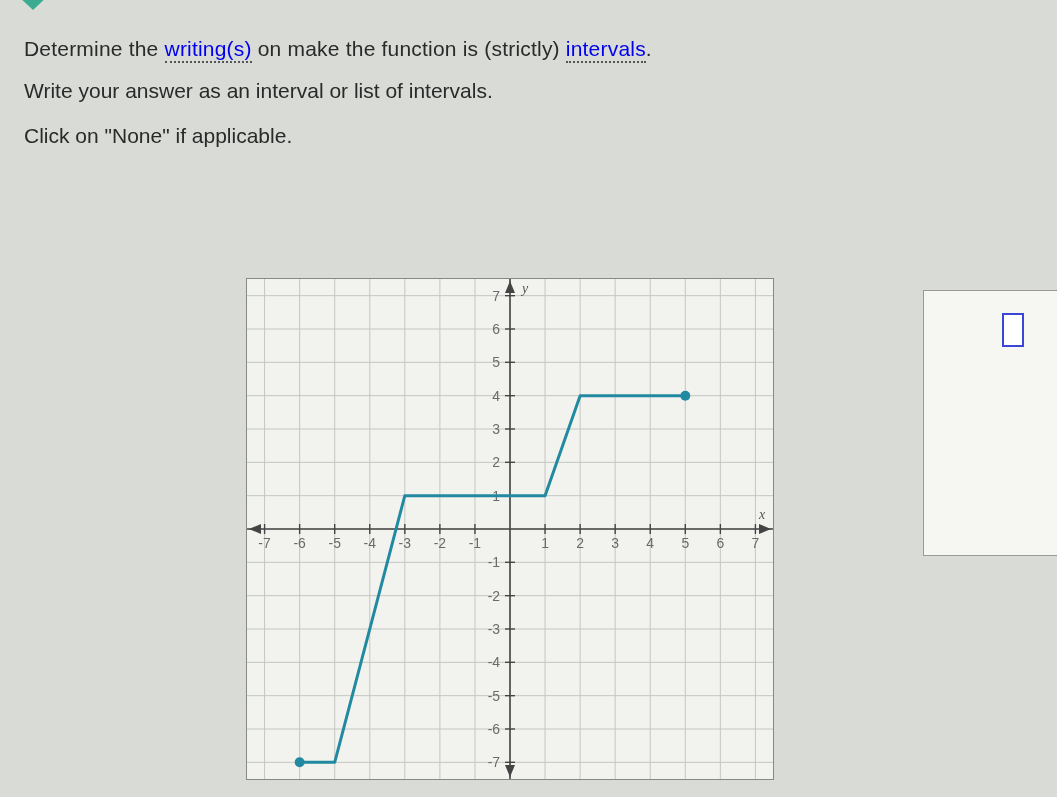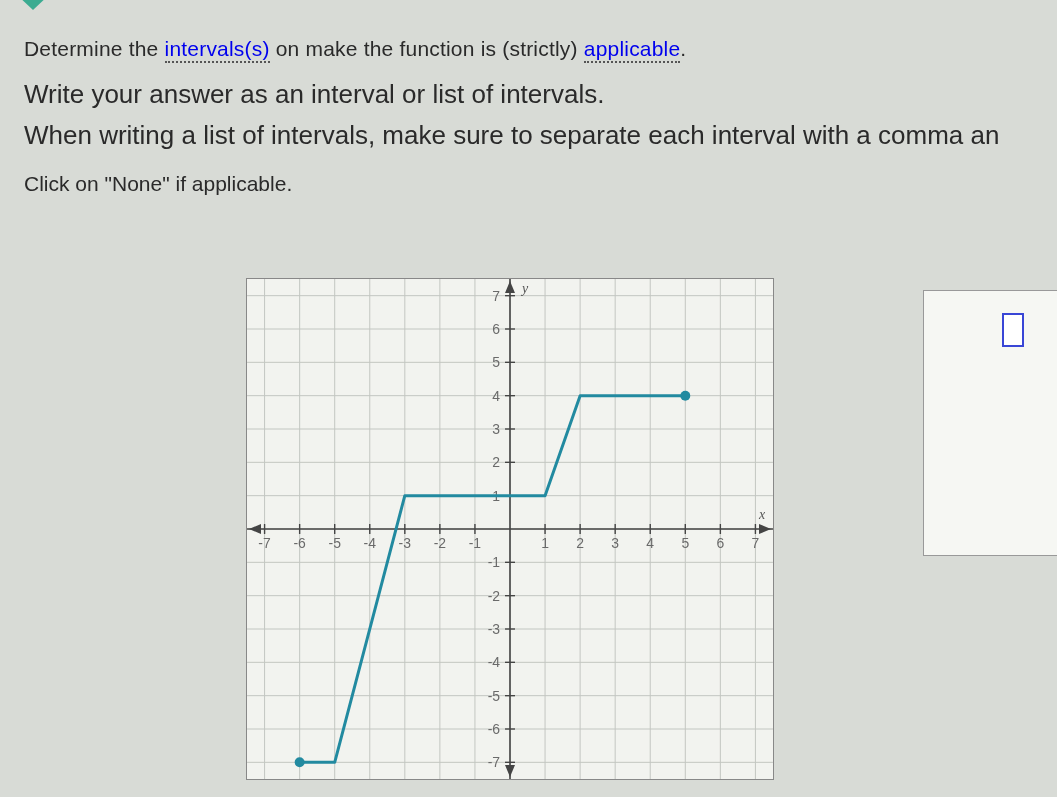--- a/index.html
+++ b/index.html
@@ -20,21 +20,21 @@
   
   .chev {
     position: absolute;
     left: 16px; top: -6px;
     width: 34px; height: 16px;
     background: #2aa58a;
     clip-path: polygon(0 0, 100% 0, 50% 100%);
     opacity: .9;
   }
   .q1 { font-size: 21px; line-height: 1.4; margin: 16px 0 14px 8px; letter-spacing: .2px; }
-  .q2 { font-size: 26px; line-height: 1.35; margin: 6px 0 0 8px; }
+  .q2 { font-size: 21px; line-height: 1.35; margin: 6px 0 0 8px; }
   .q3 { font-size: 21px; margin: 18px 0 0 8px; }
   .dotted-link { text-decoration: none; border-bottom: 2px dotted #555; padding-bottom: 1px; cursor: pointer; }
   .graph-wrap {
     position: absolute;
     left: 246px; top: 278px;
     width: 528px; height: 502px;
     border: 1.5px solid #888;
     background: #f2f3ef;
   }
   .graph-wrap svg { width: 100%; height: 100%; display: block; }
@@ -55,25 +55,24 @@
   .tick-label { font: 14px Verdana, sans-serif; fill: #6a6a6a; }
   .axis-lab  { font: italic 14px Georgia, serif; fill: #555; }
 </style>
 </head>
 <body>
 
 <div class="page">
   <div class="chev"></div>
 
   <p class="q1">
-    <span>Determine the </span><a href="#" class="dotted-link">intervals(s)</a><span> on make the function is (strictly) </span><a href="#" class="dotted-link">applicable</a><span>.</span>
+    <span>Determine the </span><a href="#" class="dotted-link">writing(s)</a><span> on make the function is (strictly) </span><a href="#" class="dotted-link">intervals</a><span>.</span>
   </p>
 
   <p class="q2">Write your answer as an interval or list of intervals.</p>
-  <p class="q2">When writing a list of intervals, make sure to separate each interval with a comma an</p>
   <p class="q3">Click on "None" if applicable.</p>
 
   <div class="graph-wrap">
     <svg viewBox="0 0 528 502">
         <line x1="17.6" y1="0" x2="17.6" y2="502" stroke="#c3c6c1" stroke-width="1"></line>
         <line x1="52.800000000000004" y1="0" x2="52.800000000000004" y2="502" stroke="#c3c6c1" stroke-width="1"></line>
         <line x1="88" y1="0" x2="88" y2="502" stroke="#c3c6c1" stroke-width="1"></line>
         <line x1="123.2" y1="0" x2="123.2" y2="502" stroke="#c3c6c1" stroke-width="1"></line>
         <line x1="158.4" y1="0" x2="158.4" y2="502" stroke="#c3c6c1" stroke-width="1"></line>
         <line x1="193.6" y1="0" x2="193.6" y2="502" stroke="#c3c6c1" stroke-width="1"></line>

